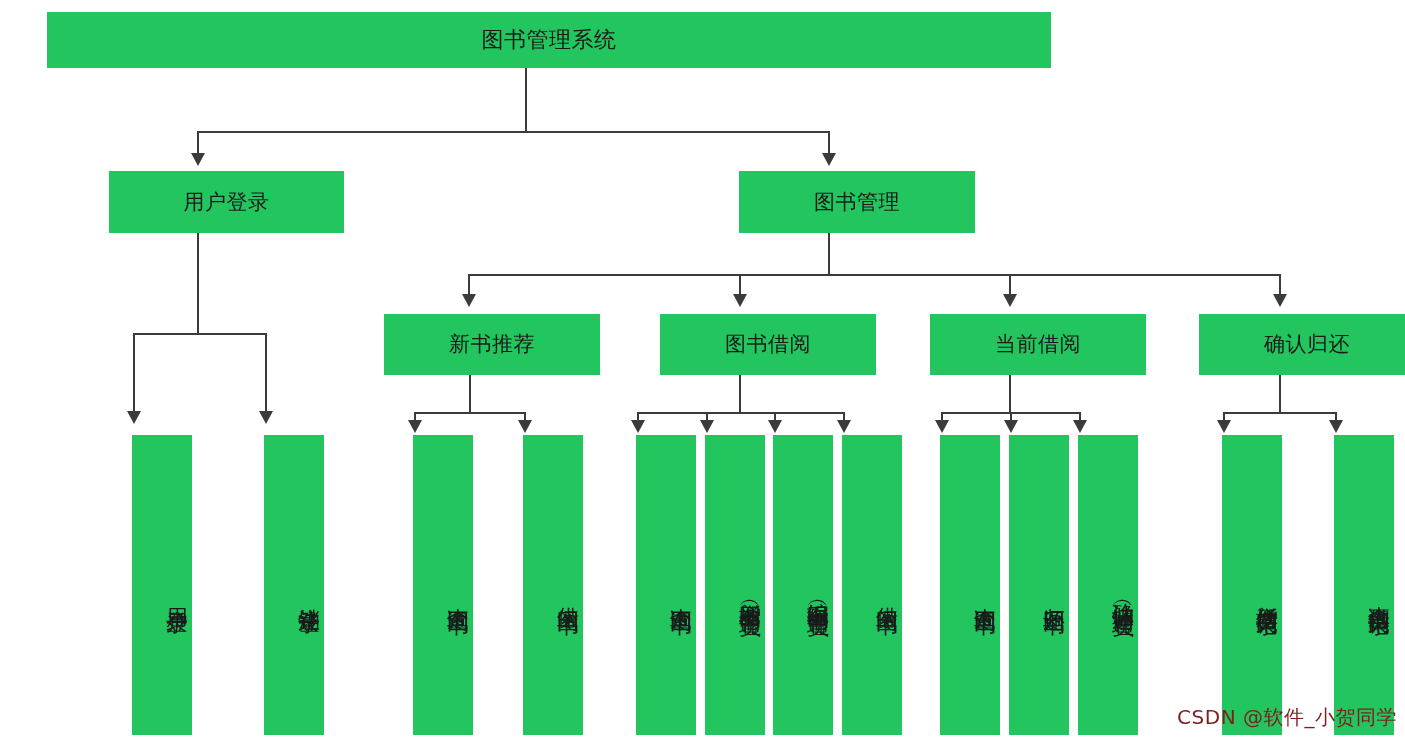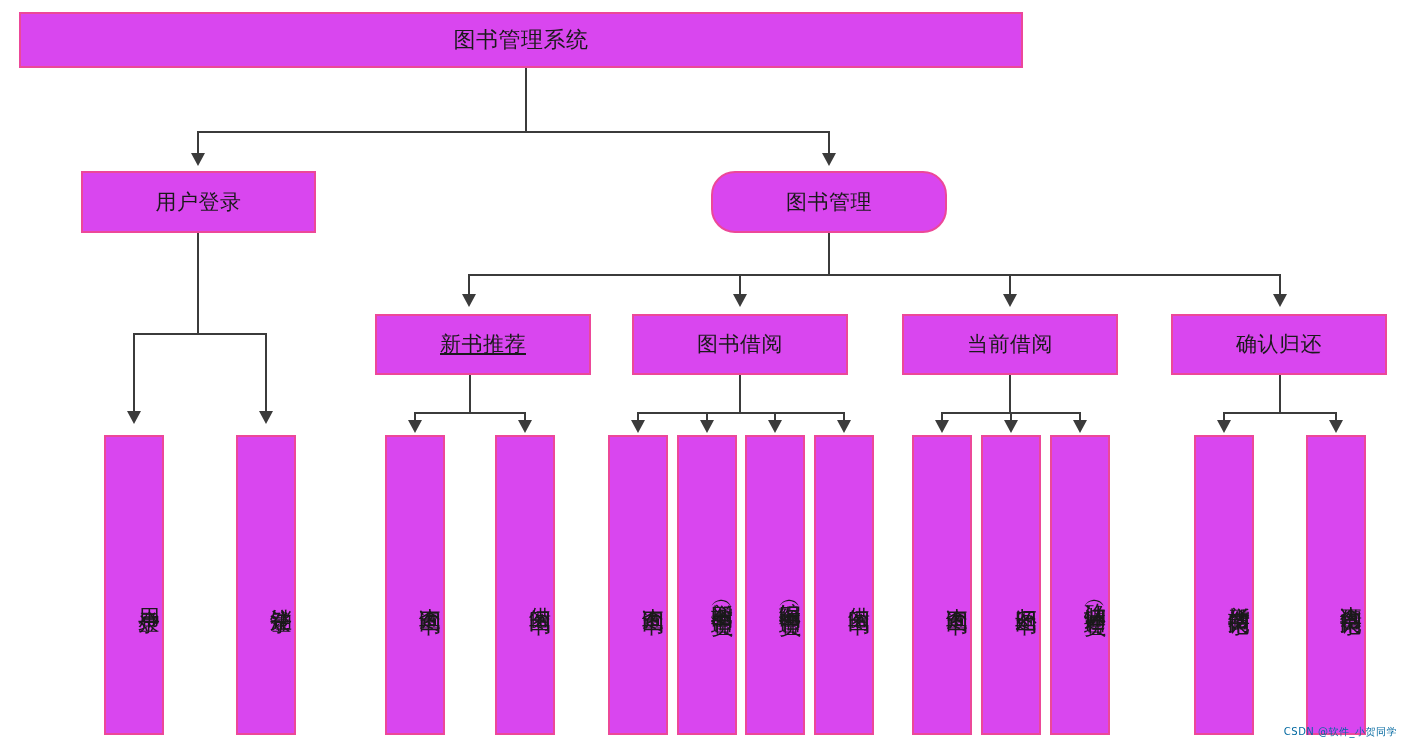--- a/index.html
+++ b/index.html
@@ -10,26 +10,27 @@
     font-family:"DejaVu Sans","Liberation Sans",sans-serif;
     overflow:hidden;
     position:relative;
   }
   #diagram{
     position:absolute;left:0;top:0;width:1405px;height:747px;
   }
   .node{
     position:absolute;
     box-sizing:border-box;
-    background:#d946ef;
-    border:2px solid #ec4899;
+    background:#22c55e;
+    border:2px solid #22c55e;
     display:flex;
     align-items:center;
     justify-content:center;
     color:#1a1a1a;
+    margin-left:28px;
   }
   
   .node.h{
     font-size:21px;
     letter-spacing:0.5px;
     line-height:1;
     white-space:nowrap;
   }
   .node.h.root{font-size:22px;}
   
@@ -54,23 +55,23 @@
   .hline{position:absolute;height:2px;background:#3b3b3b;}
   .arrow{
     position:absolute;
     width:0;height:0;
     border-left:7px solid transparent;
     border-right:7px solid transparent;
     border-top:13px solid #3b3b3b;
   }
   .watermark{
     position:absolute;
-    right:8px;bottom:8px;
-    font-size:10px;
-    color:#0369a1;
+    right:8px;bottom:16px;
+    font-size:20px;
+    color:#7f1d1d;
     white-space:nowrap;
     letter-spacing:0.5px;
   }
 </style>
 </head>
 <body>
 
 <div id="diagram">
 
   <div class="node h root" style="left:19px;top:12px;width:1004px;height:56px;">
@@ -84,21 +85,21 @@
   <div class="vline" style="left:197px;top:131px;height:24px;"></div>
   <div class="arrow" style="left:191px;top:153px;"></div>
 
   <div class="vline" style="left:828px;top:131px;height:24px;"></div>
   <div class="arrow" style="left:822px;top:153px;"></div>
 
   <div class="node h" style="left:81px;top:171px;width:235px;height:62px;">
     <span>用户登录</span>
   </div>
 
-  <div class="node h" style="left:711px;top:171px;width:236px;height:62px;border-radius:24px;">
+  <div class="node h" style="left:711px;top:171px;width:236px;height:62px;">
     <span>图书管理</span>
   </div>
 
   <div class="vline" style="left:197px;top:233px;height:101px;"></div>
   <div class="hline" style="left:133px;top:333px;width:132px;"></div>
   <div class="vline" style="left:133px;top:333px;height:80px;"></div>
   <div class="arrow" style="left:127px;top:411px;"></div>
   <div class="vline" style="left:265px;top:333px;height:80px;"></div>
   <div class="arrow" style="left:259px;top:411px;"></div>
 
@@ -106,21 +107,21 @@
   <div class="hline" style="left:468px;top:274px;width:812px;"></div>
   <div class="vline" style="left:468px;top:274px;height:22px;"></div>
   <div class="arrow" style="left:462px;top:294px;"></div>
   <div class="vline" style="left:739px;top:274px;height:22px;"></div>
   <div class="arrow" style="left:733px;top:294px;"></div>
   <div class="vline" style="left:1009px;top:274px;height:22px;"></div>
   <div class="arrow" style="left:1003px;top:294px;"></div>
   <div class="vline" style="left:1279px;top:274px;height:22px;"></div>
   <div class="arrow" style="left:1273px;top:294px;"></div>
 
-  <div class="node h" style="left:375px;top:314px;width:216px;height:61px;text-decoration:underline;">
+  <div class="node h" style="left:356px;top:314px;width:216px;height:61px;">
     <span>新书推荐</span>
   </div>
   <div class="node h" style="left:902px;top:314px;width:216px;height:61px;">
     <span>当前借阅</span>
   </div>
   <div class="node h" style="left:632px;top:314px;width:216px;height:61px;">
     <span>图书借阅</span>
   </div>
   <div class="node h" style="left:1171px;top:314px;width:216px;height:61px;">
     <span>确认归还</span>

